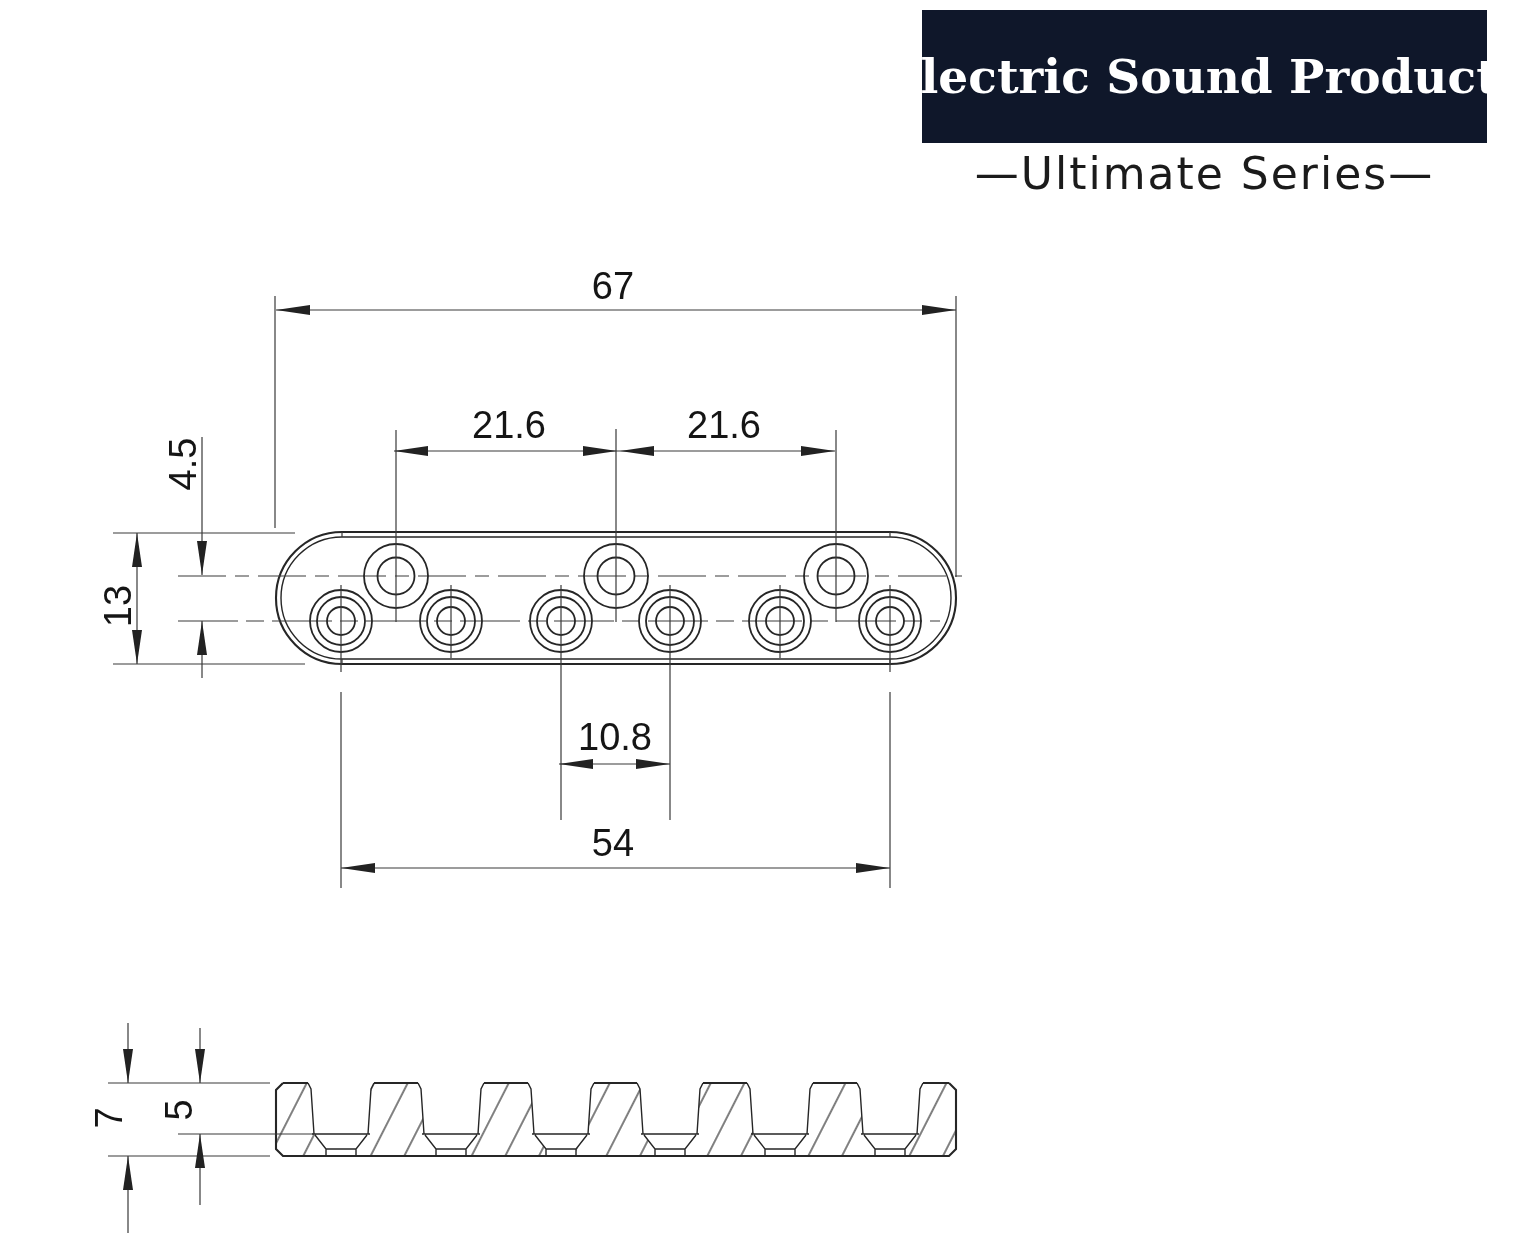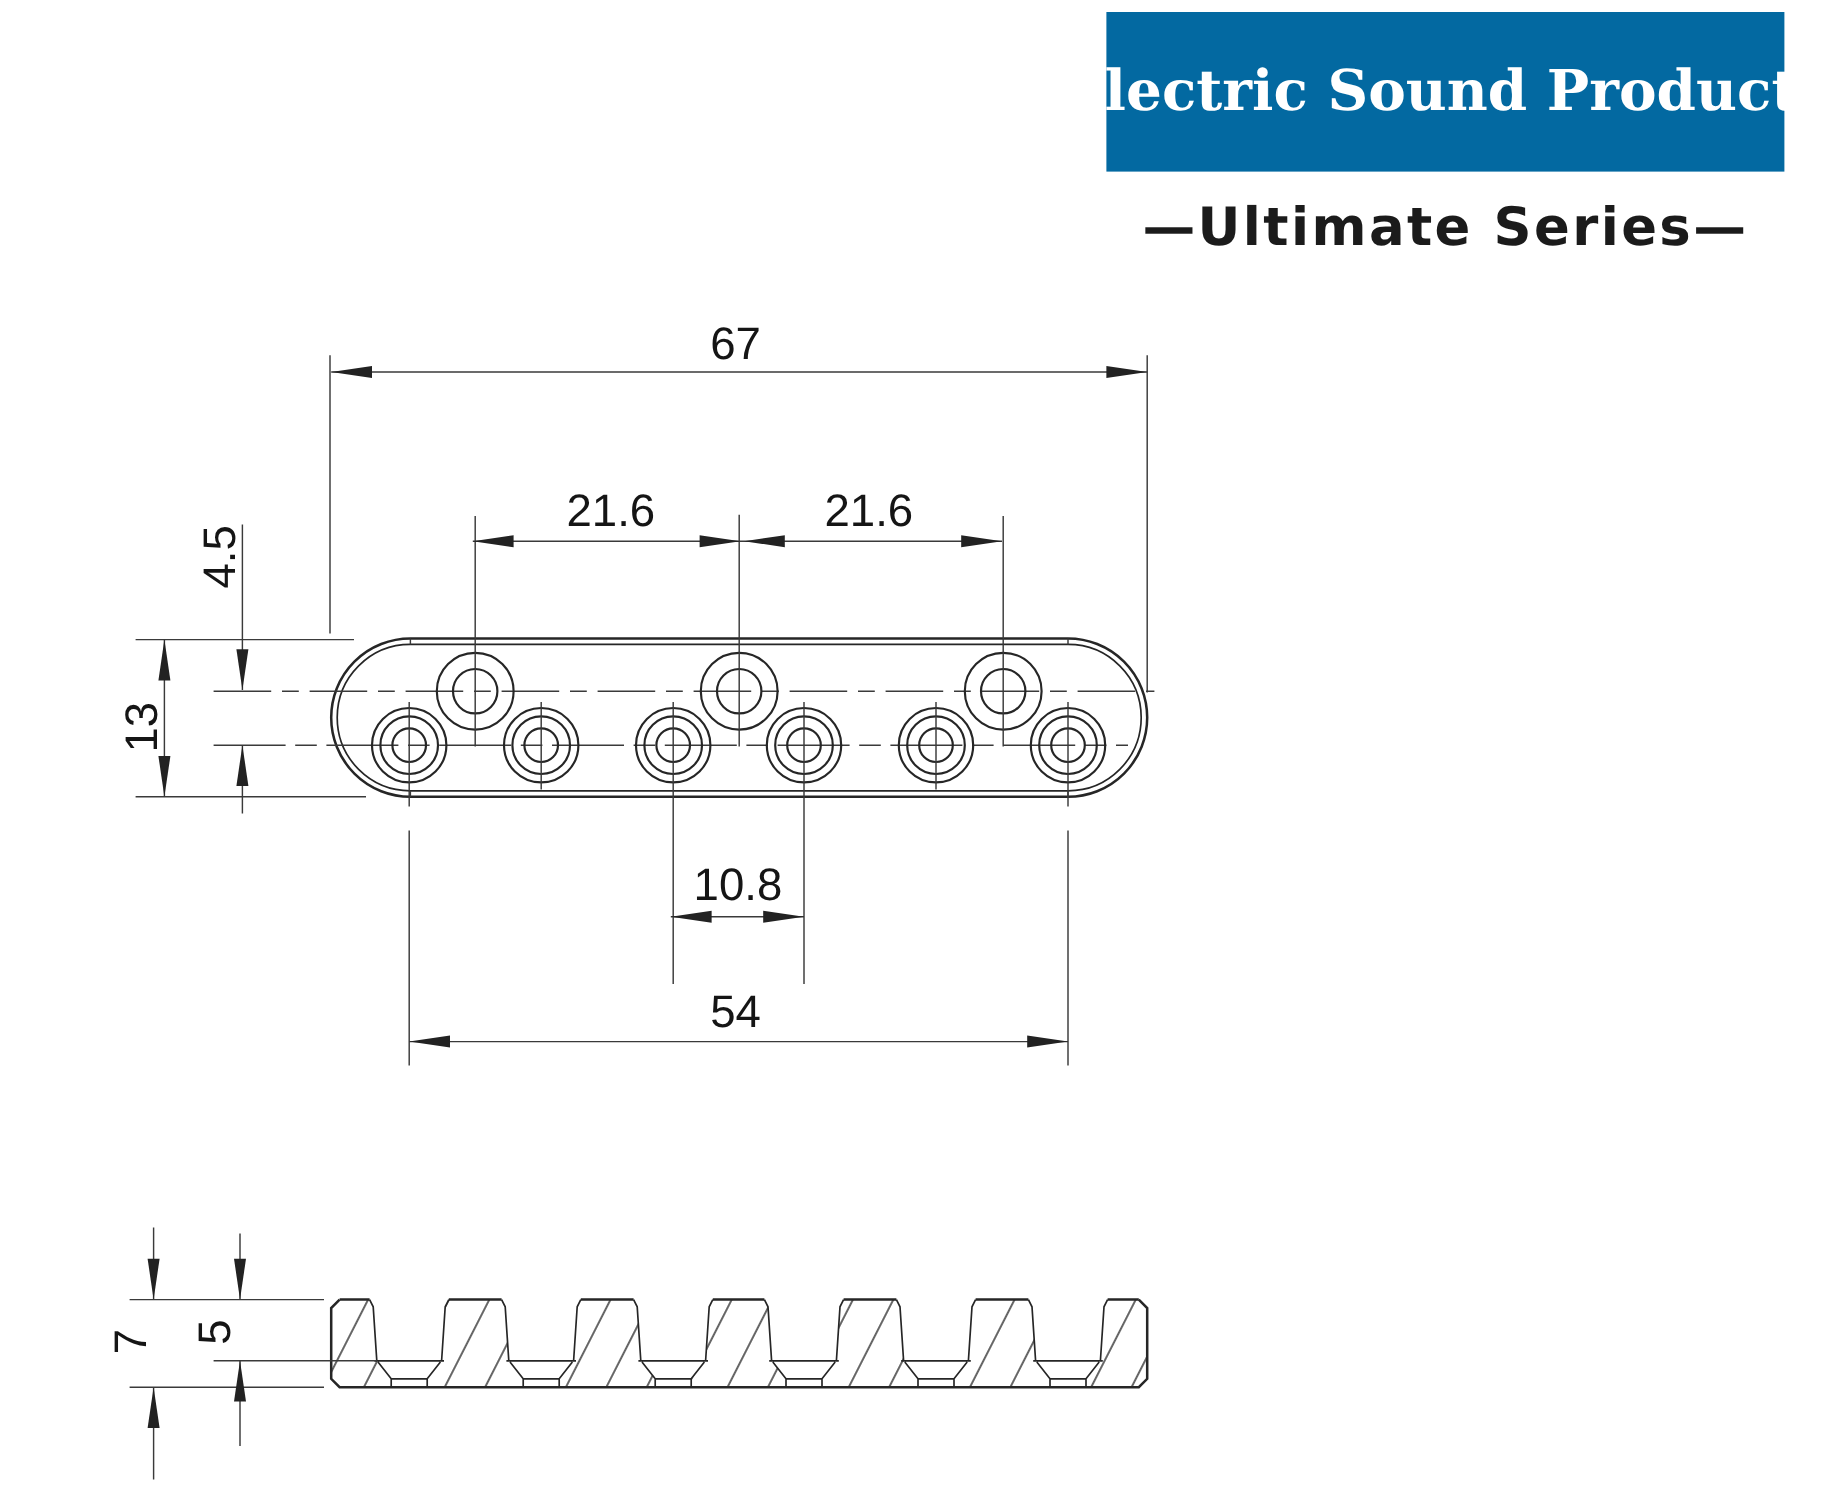--- a/index.html
+++ b/index.html
@@ -1,25 +1,25 @@
 <!DOCTYPE html>
 <html><head>
 <meta charset="utf-8">
 <style>
   html,body{margin:0;padding:0;background:#ffffff;}
   #page{position:relative;width:1533px;height:1260px;background:#ffffff;overflow:hidden;
         font-family:"Liberation Sans",sans-serif;}
-  #logo{position:absolute;left:922px;top:10px;width:565px;height:133px;background:#0369a1;
+  #logo{position:absolute;left:922px;top:10px;width:565px;height:133px;background:#0f172a;
         display:flex;flex-direction:column;align-items:center;justify-content:center;}
   #logo .brand-main{font-family:"DejaVu Serif",serif;font-weight:bold;font-size:47px;
         color:#ffffff;line-height:1.05;white-space:nowrap;}
   #logo .brand-sub{font-family:"DejaVu Sans",sans-serif;font-weight:bold;font-size:28px;
         letter-spacing:9px;color:#ffffff;margin-top:4px;white-space:nowrap;}
-  #series{position:absolute;left:922px;top:164px;width:565px;text-align:center;
-        font-family:"DejaVu Sans",sans-serif;font-weight:bold;font-size:44px;
+  #series{position:absolute;left:922px;top:148px;width:565px;text-align:center;
+        font-family:"DejaVu Sans",sans-serif;font-weight:normal;font-size:44px;
         letter-spacing:2px;color:#1b1b1b;white-space:nowrap;}
   svg{position:absolute;left:0;top:0;}
   .thin{stroke:#3a3a3a;stroke-width:1.2;fill:none;}
   .outline{stroke:#262626;stroke-width:2.1;fill:none;}
   .outline2{stroke:#262626;stroke-width:1.4;fill:none;}
   .circ{stroke:#262626;stroke-width:1.8;fill:none;}
   .arrow{fill:#222222;stroke:none;}
   .dimtext{font-family:"Liberation Sans",sans-serif;font-size:38px;fill:#151515;}
 </style>
 </head>

